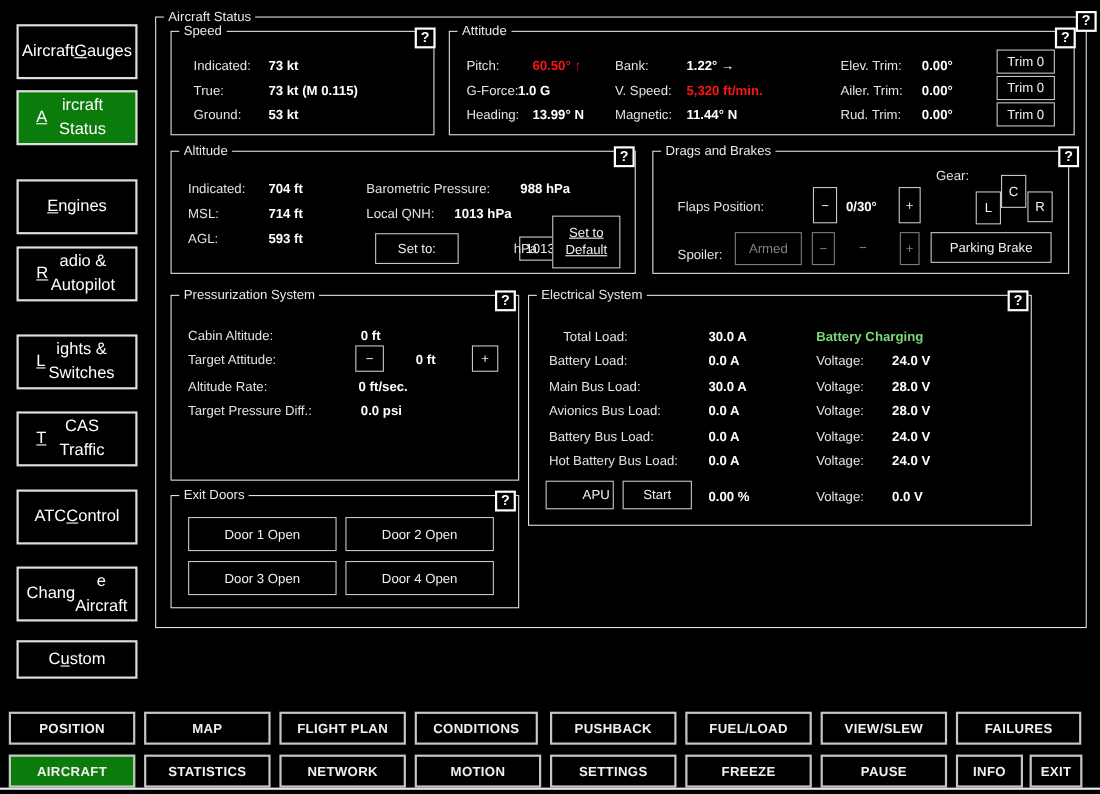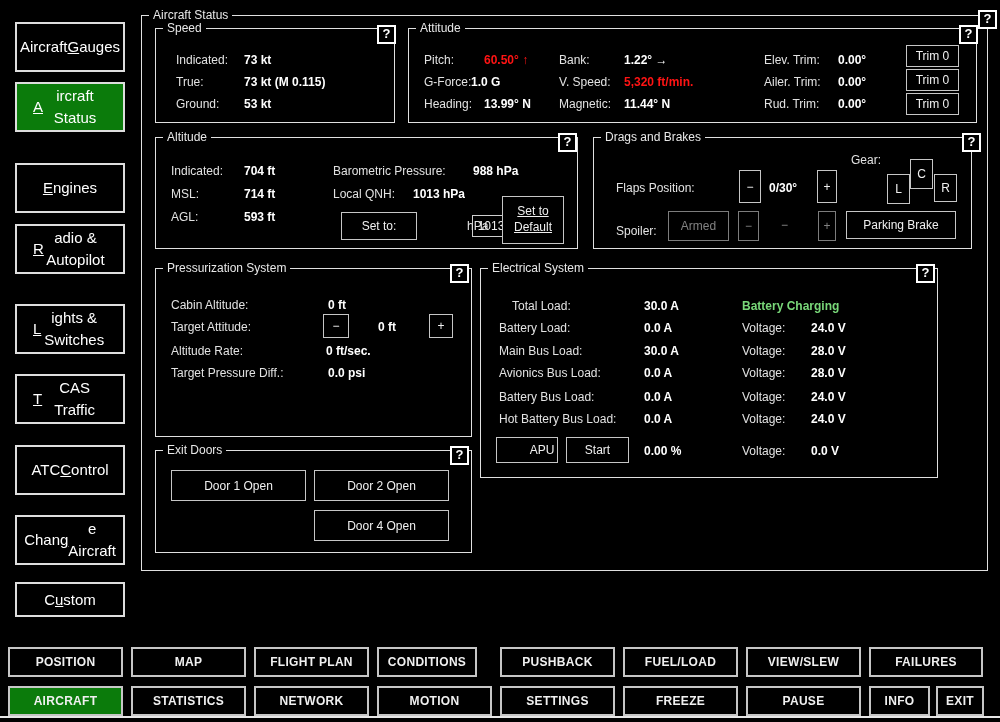--- a/index.html
+++ b/index.html
@@ -206,27 +206,28 @@
   <span class="val" style="left:163px;top:175px;">0.00 %</span>
   <span class="lbl" style="left:261px;top:175px;">Voltage:</span>
   <span class="val" style="left:330px;top:175px;">0.0 V</span>
 </div>
 
 <div class="gb" style="left:155px;top:450px;width:317px;height:103px;">
   <span class="t">Exit Doors</span>
   <div class="help" style="top:-5px;right:2px;">?</div>
   <div class="btn" style="left:15px;top:19px;width:135px;height:31px;">Door 1 Open</div>
   <div class="btn" style="left:158px;top:19px;width:135px;height:31px;">Door 2 Open</div>
+  <div class="btn" style="left:15px;top:59px;width:135px;height:31px;">Door 3 Open</div>
   <div class="btn" style="left:158px;top:59px;width:135px;height:31px;">Door 4 Open</div>
 </div>
 
 <div class="btn btn2" style="left:8px;top:647px;width:115px;height:30px;">POSITION</div>
 <div class="btn btn2" style="left:131px;top:647px;width:115px;height:30px;">MAP</div>
 <div class="btn btn2" style="left:254px;top:647px;width:115px;height:30px;">FLIGHT PLAN</div>
-<div class="btn btn2" style="left:377px;top:647px;width:100px;height:30px;">CONDITIONS</div>
+<div class="btn btn2" style="left:377px;top:647px;width:112px;height:30px;">CONDITIONS</div>
 <div class="btn btn2" style="left:500px;top:647px;width:115px;height:30px;">PUSHBACK</div>
 <div class="btn btn2" style="left:623px;top:647px;width:115px;height:30px;">FUEL/LOAD</div>
 <div class="btn btn2" style="left:746px;top:647px;width:115px;height:30px;">VIEW/SLEW</div>
 <div class="btn btn2" style="left:869px;top:647px;width:114px;height:30px;">FAILURES</div>
 
 <div class="btn btn2 green-bg" style="left:8px;top:686px;width:115px;height:30px;">AIRCRAFT</div>
 <div class="btn btn2" style="left:131px;top:686px;width:115px;height:30px;">STATISTICS</div>
 <div class="btn btn2" style="left:254px;top:686px;width:115px;height:30px;">NETWORK</div>
 <div class="btn btn2" style="left:377px;top:686px;width:115px;height:30px;">MOTION</div>
 <div class="btn btn2" style="left:500px;top:686px;width:115px;height:30px;">SETTINGS</div>

